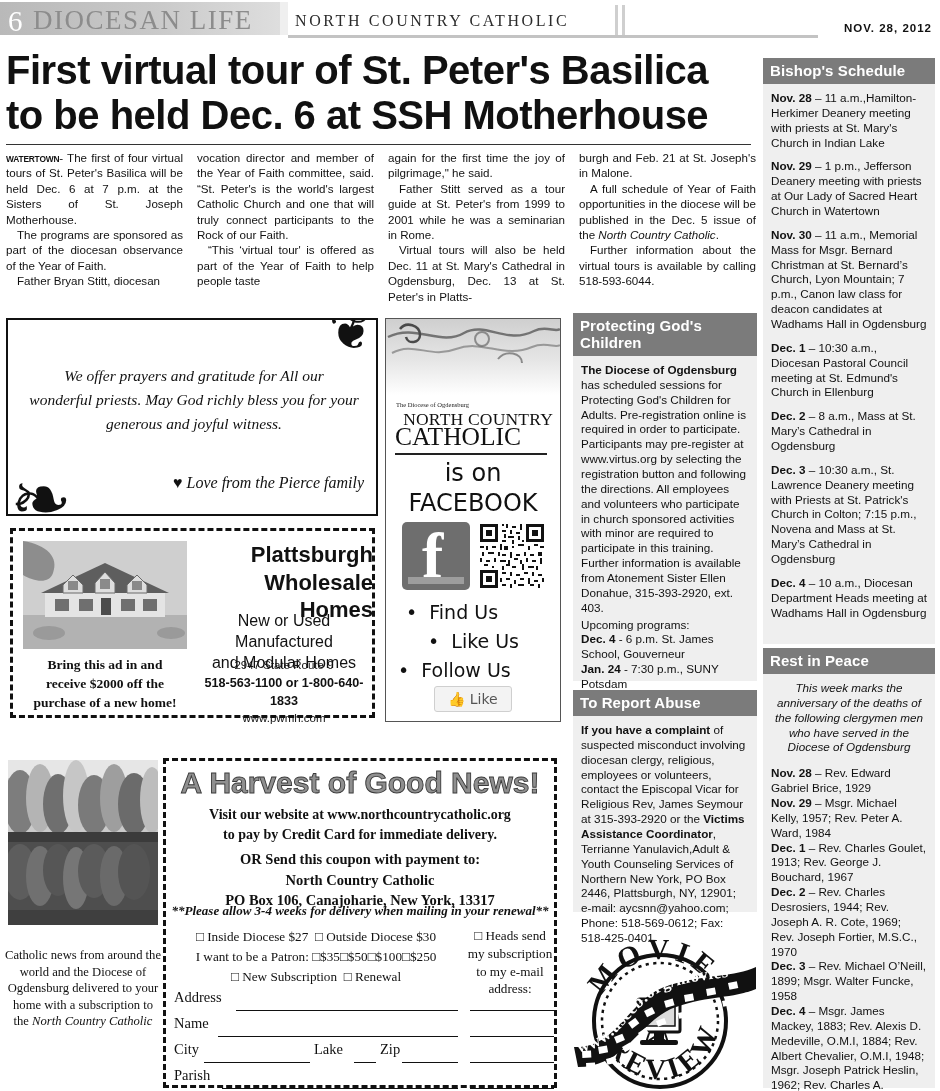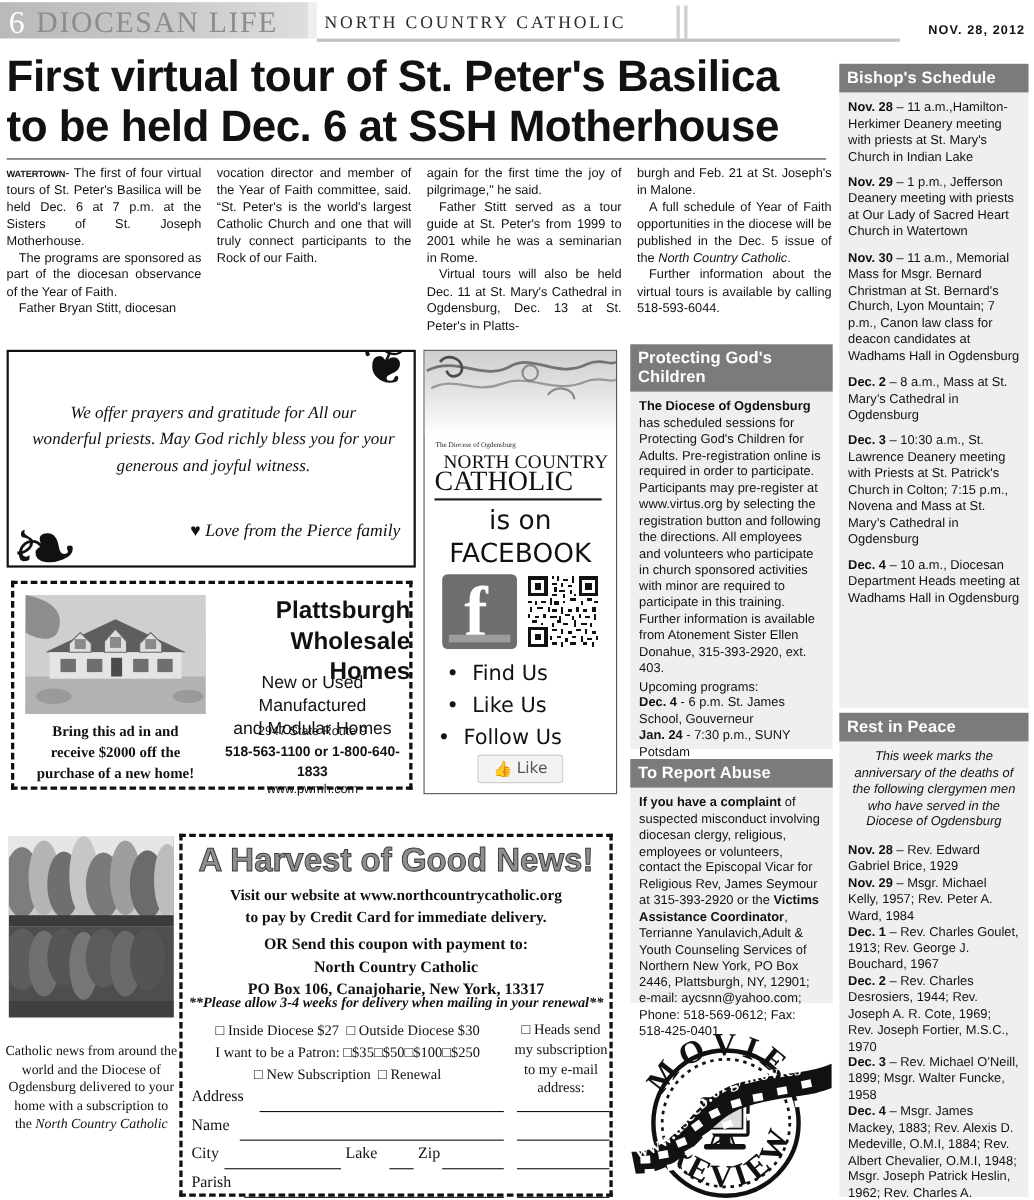--- a/index.html
+++ b/index.html
@@ -270,39 +270,41 @@
   <div class="hl-rule"></div>
 
   <div class="article">
     <div class="art-col">
       <p class="noind"><span class="dateline">WATERTOWN</span><span>- The first of four virtual tours of St. Peter's Basilica will be held Dec. 6 at 7 p.m. at the Sisters of St. Joseph Motherhouse.</span></p>
       <p>The programs are sponsored as part of the diocesan observance of the Year of Faith.</p>
       <p>Father Bryan Stitt, diocesan</p>
     </div>
     <div class="art-col">
       <p class="noind">vocation director and member of the Year of Faith committee, said. “St. Peter's is the world's largest Catholic Church and one that will truly connect participants to the Rock of our Faith.</p>
+      <p>“This ‘virtual tour' is offered as part of the Year of Faith to help people taste</p>
     </div>
     <div class="art-col">
       <p class="noind">again for the first time the joy of pilgrimage," he said.</p>
       <p>Father Stitt served as a tour guide at St. Peter's from 1999 to 2001 while he was a seminarian in Rome.</p>
       <p>Virtual tours will also be held Dec. 11 at St. Mary's Cathedral in Ogdensburg, Dec. 13 at St. Peter's in Platts-</p>
     </div>
     <div class="art-col">
       <p class="noind">burgh and Feb. 21 at St. Joseph's in Malone.</p>
       <p><span>A full schedule of Year of Faith opportunities in the diocese will be published in the Dec. 5 issue of the </span><span class="ital">North Country Catholic</span><span>.</span></p>
       <p>Further information about the virtual tours is available by calling 518-593-6044.</p>
     </div>
   </div>
 
   <div class="sbox" style="left:763px; top:58px; width:172px; height:586px;">
     <div class="sbox-hd">Bishop's Schedule</div>
     <div class="sbox-body" id="bishops-body">
         <p><b>Nov. 28</b><span> – 11 a.m.,Hamilton-Herkimer Deanery meeting with priests at St. Mary's Church in Indian Lake</span></p>
         <p><b>Nov. 29</b><span> – 1 p.m., Jefferson Deanery meeting with priests at Our Lady of Sacred Heart Church in Watertown</span></p>
         <p><b>Nov. 30</b><span> – 11 a.m., Memorial Mass for Msgr. Bernard Christman at St. Bernard’s Church, Lyon Mountain; 7 p.m., Canon law class for deacon candidates at Wadhams Hall in Ogdensburg</span></p>
+        <p><b>Dec. 1</b><span> – 10:30 a.m., Diocesan Pastoral Council meeting at St. Edmund's Church in Ellenburg</span></p>
         <p><b>Dec. 2</b><span> – 8 a.m., Mass at St. Mary’s Cathedral in Ogdensburg</span></p>
         <p><b>Dec. 3</b><span> – 10:30 a.m., St. Lawrence Deanery meeting with Priests at St. Patrick's Church in Colton; 7:15 p.m., Novena and Mass at St. Mary’s Cathedral in Ogdensburg</span></p>
         <p><b>Dec. 4</b><span> – 10 a.m., Diocesan Department Heads meeting at Wadhams Hall in Ogdensburg</span></p>
       </div>
   </div>
 
   <div class="sbox" style="left:763px; top:648px; width:172px; height:440px;">
     <div class="sbox-hd">Rest in Peace</div>
     <div class="sbox-body">
       <p class="italblock">This week marks the anniversary of the deaths of the following clergymen men who have served in the Diocese of Ogdensburg</p>
@@ -454,21 +456,21 @@
           <rect x="32" y="28" width="1" height="2"></rect>
           <rect x="12" y="31" width="2" height="1"></rect>
             <rect x="16" y="31" width="1" height="2"></rect>
             <rect x="20" y="31" width="3" height="1"></rect>
           <rect x="26" y="31" width="2" height="1"></rect>
             <rect x="30" y="31" width="1" height="2"></rect>
         </g>
       </svg>
     </div>
     <div class="fb-li" style="top:282px;">•&nbsp;&nbsp;<span>Find Us</span></div>
-    <div class="fb-li" style="top:311px;">•&nbsp;&nbsp;<span>Like Us</span></div>
+    <div class="fb-li" style="top:311px;margin-left:22px;">•&nbsp;&nbsp;<span>Like Us</span></div>
     <div class="fb-li" style="top:340px; left:12px;">•&nbsp;&nbsp;<span>Follow Us</span></div>
     <div class="fb-like">
       <span>👍</span>
       <span>Like</span>
     </div>
   </div>
 
   <div class="pwh">
     <div class="pwh-photo">
       <svg width="164" height="108" viewBox="0 0 164 108">

